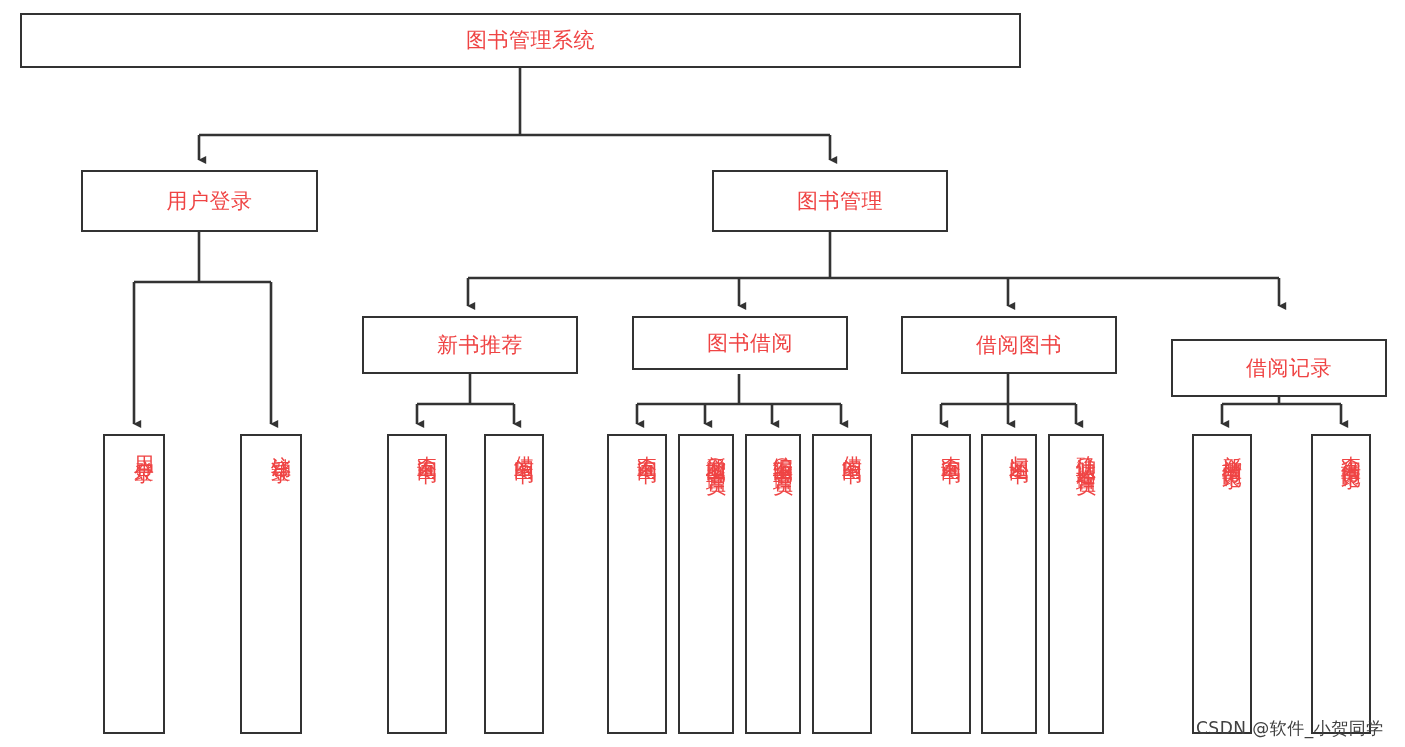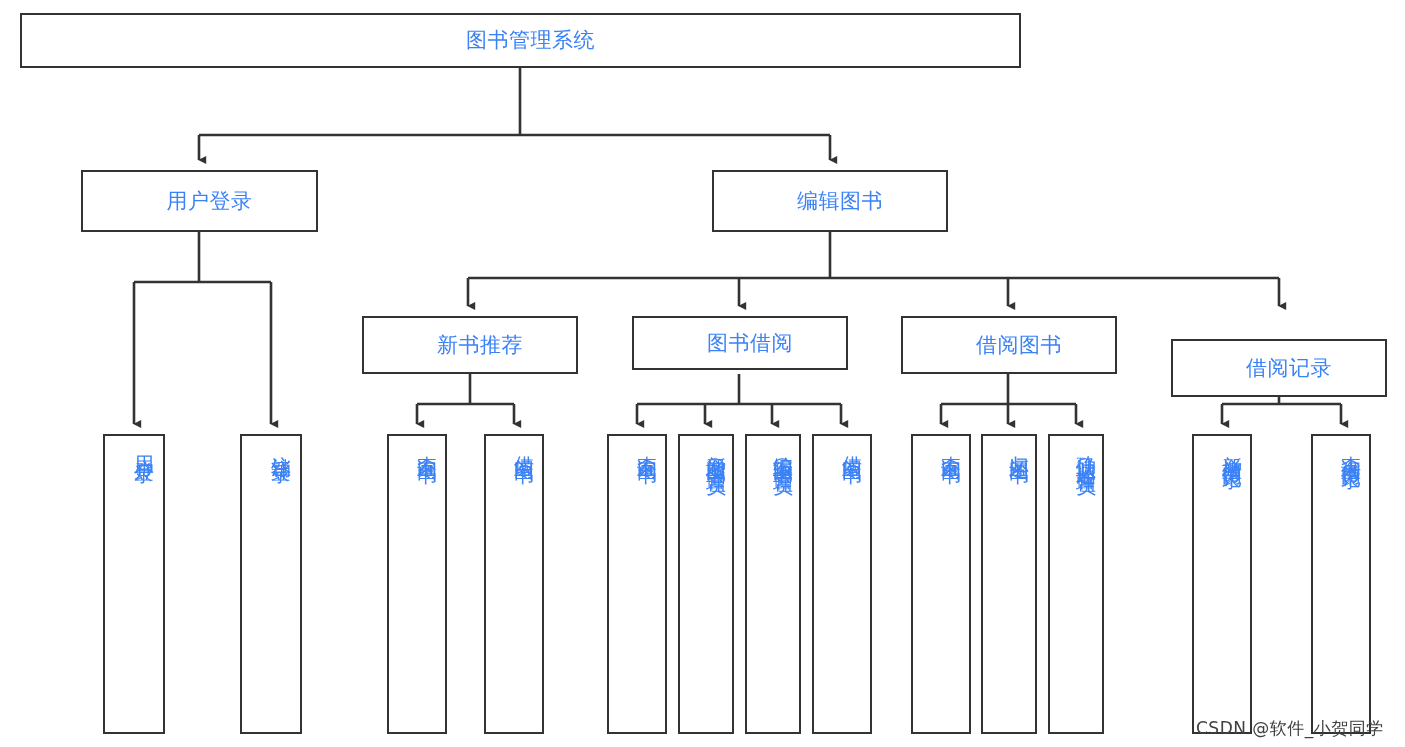--- a/index.html
+++ b/index.html
@@ -27,21 +27,21 @@
     pointer-events: none;
   }
   .node {
     position: absolute;
     box-sizing: border-box;
     background: #ffffff;
     border: 2.5px solid #333333;
     display: flex;
     align-items: center;
     justify-content: center;
-    color: #3b82f6;
+    color: #ef4444;
     padding-left: 20px;
   }
   .node .label {
     display: block;
     text-align: center;
     line-height: 1.18;
     white-space: pre;
   }
   
   .node.horiz .label {
@@ -126,21 +126,21 @@
   </svg>
 
   <div class="node horiz" style="left:20px; top:13px; width:1001px; height:55px;">
     <span class="label">图书管理系统</span>
   </div>
 
   <div class="node horiz" style="left:81px; top:170px; width:237px; height:62px;">
     <span class="label">用户登录</span>
   </div>
   <div class="node horiz" style="left:712px; top:170px; width:236px; height:62px;">
-    <span class="label">编辑图书</span>
+    <span class="label">图书管理</span>
   </div>
 
   <div class="node horiz" style="left:362px; top:316px; width:216px; height:58px;align-items:center;">
     <span class="label">新书推荐</span>
   </div>
   <div class="node horiz" style="left:632px; top:316px; width:216px; height:54px;">
     <span class="label">图书借阅</span>
   </div>
   <div class="node horiz" style="left:901px; top:316px; width:216px; height:58px;">
     <span class="label">借阅图书</span>

